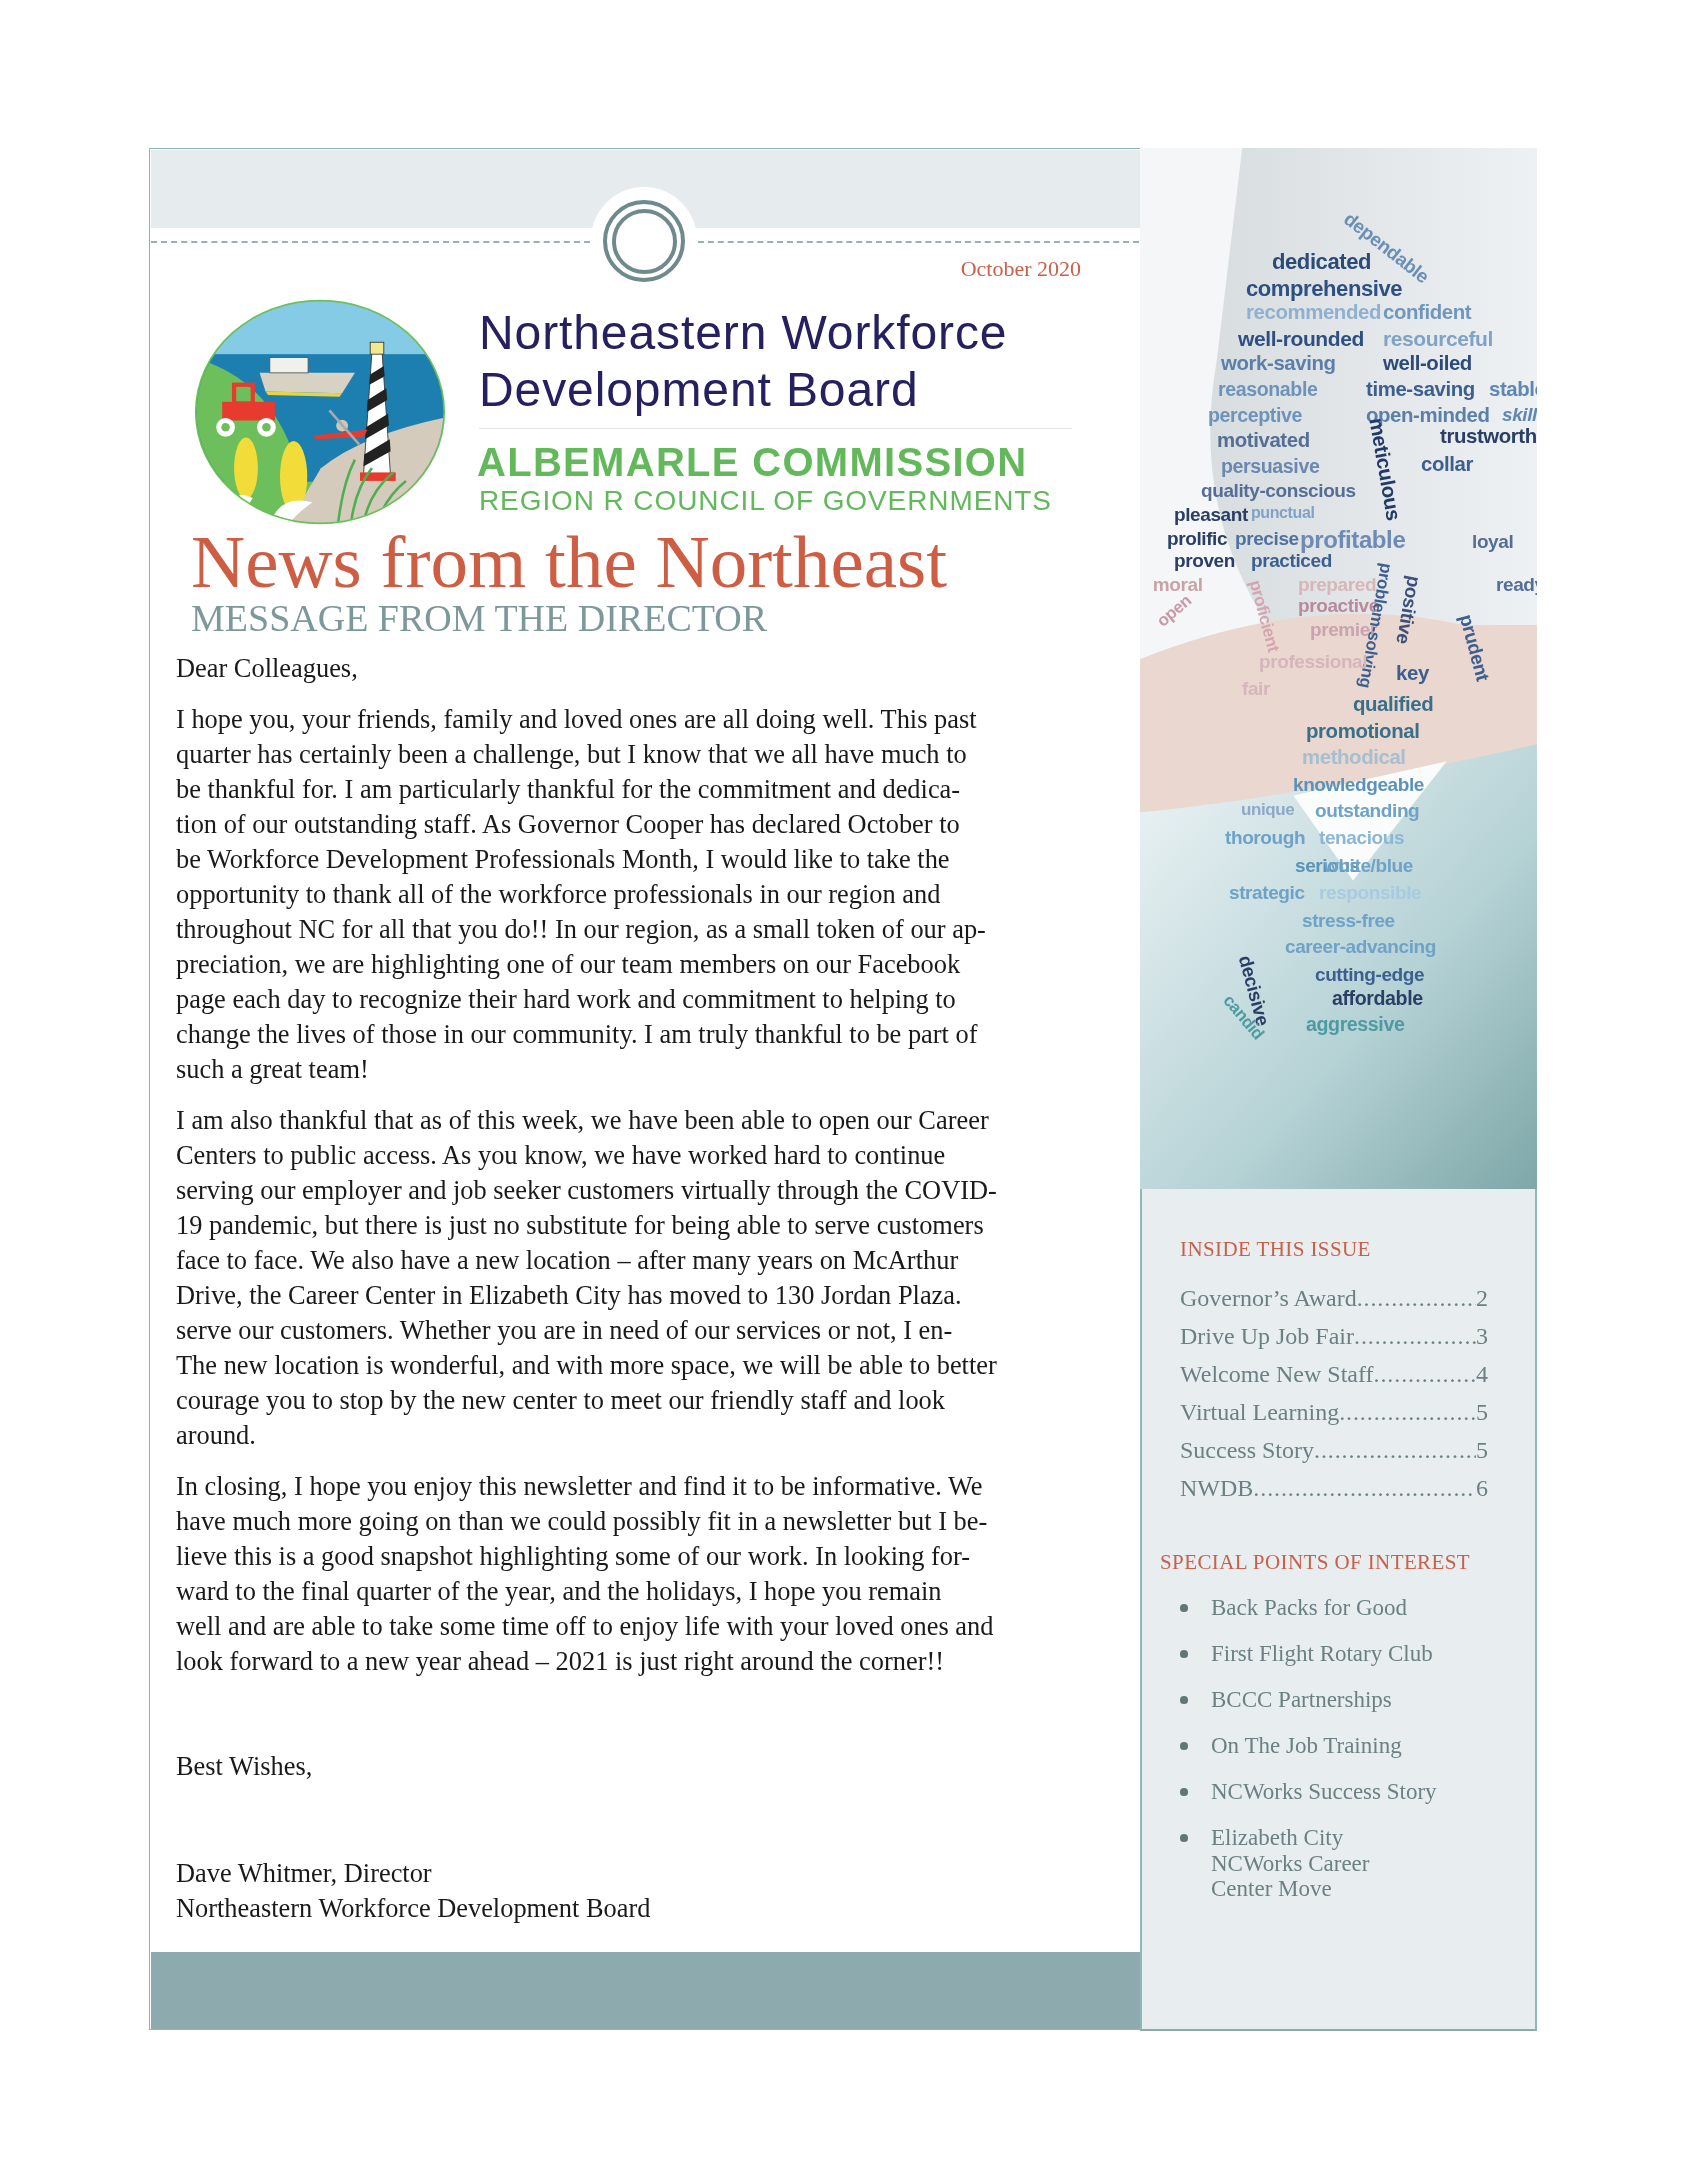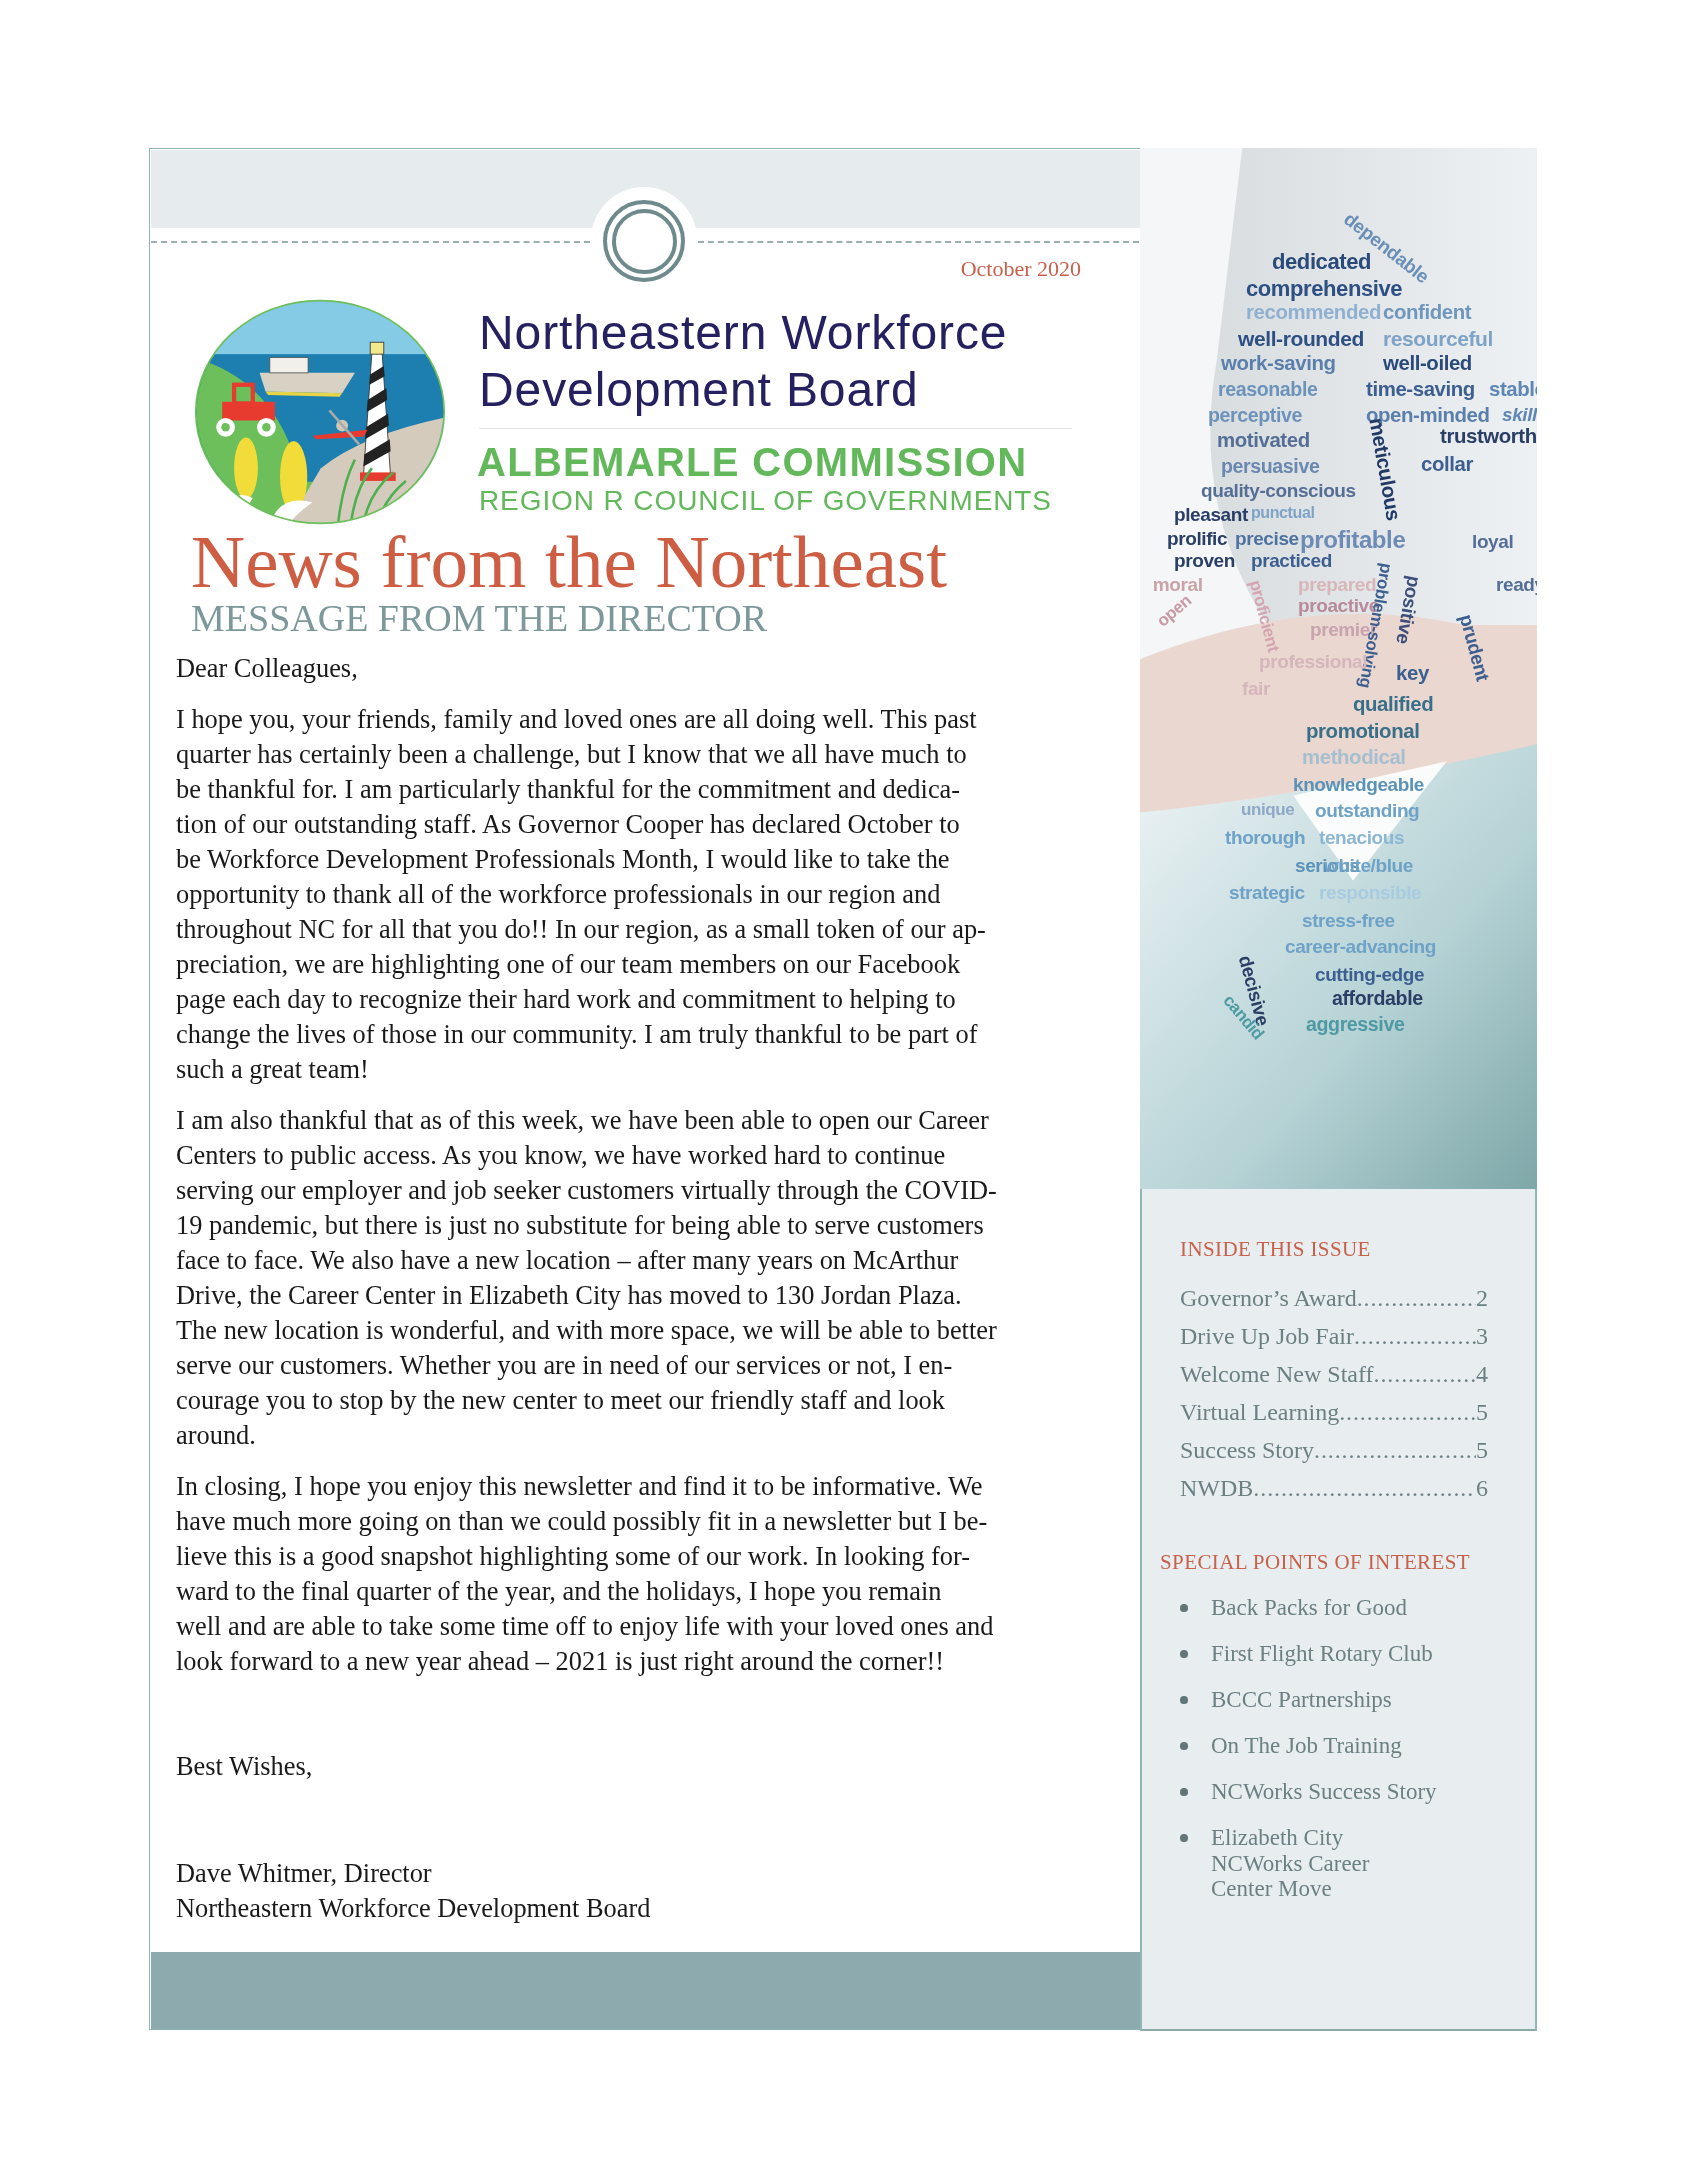--- a/index.html
+++ b/index.html
@@ -146,22 +146,22 @@
     <span class="line">change the lives of those in our community.  I am truly thankful to be part of</span>
     <span class="line">such a great team!</span>
   </p>
   <p>
     <span class="line">I am also thankful that as of this week, we have been able to open our Career</span>
     <span class="line">Centers to public access.  As you know, we have worked hard to continue</span>
     <span class="line">serving our employer and job seeker customers virtually through the COVID-</span>
     <span class="line">19 pandemic, but there is just no substitute for being able to serve customers</span>
     <span class="line">face to face. We also have a new location – after many years on McArthur</span>
     <span class="line">Drive, the Career Center in Elizabeth City has moved to 130 Jordan Plaza.</span>
+    <span class="line">serve our customers.  Whether you are in need of our services or not, I en-</span>
     <span class="line">The new location is wonderful, and with more space, we will be able to better</span>
-    <span class="line">serve our customers.  Whether you are in need of our services or not, I en-</span>
     <span class="line">courage you to stop by the new center to meet our friendly staff and look</span>
     <span class="line">around.</span>
   </p>
   <p>
     <span class="line">In closing, I hope you enjoy this newsletter and find it to be informative.  We</span>
     <span class="line">have much more going on than we could possibly fit in a newsletter but I be-</span>
     <span class="line">lieve this is a good snapshot highlighting some of our work.  In looking for-</span>
     <span class="line">ward to the final quarter of the year, and the holidays, I hope you remain</span>
     <span class="line">well and are able to take some time off to enjoy life with your loved ones and</span>
     <span class="line">look forward to a new year ahead – 2021 is just right around the corner!!</span>

